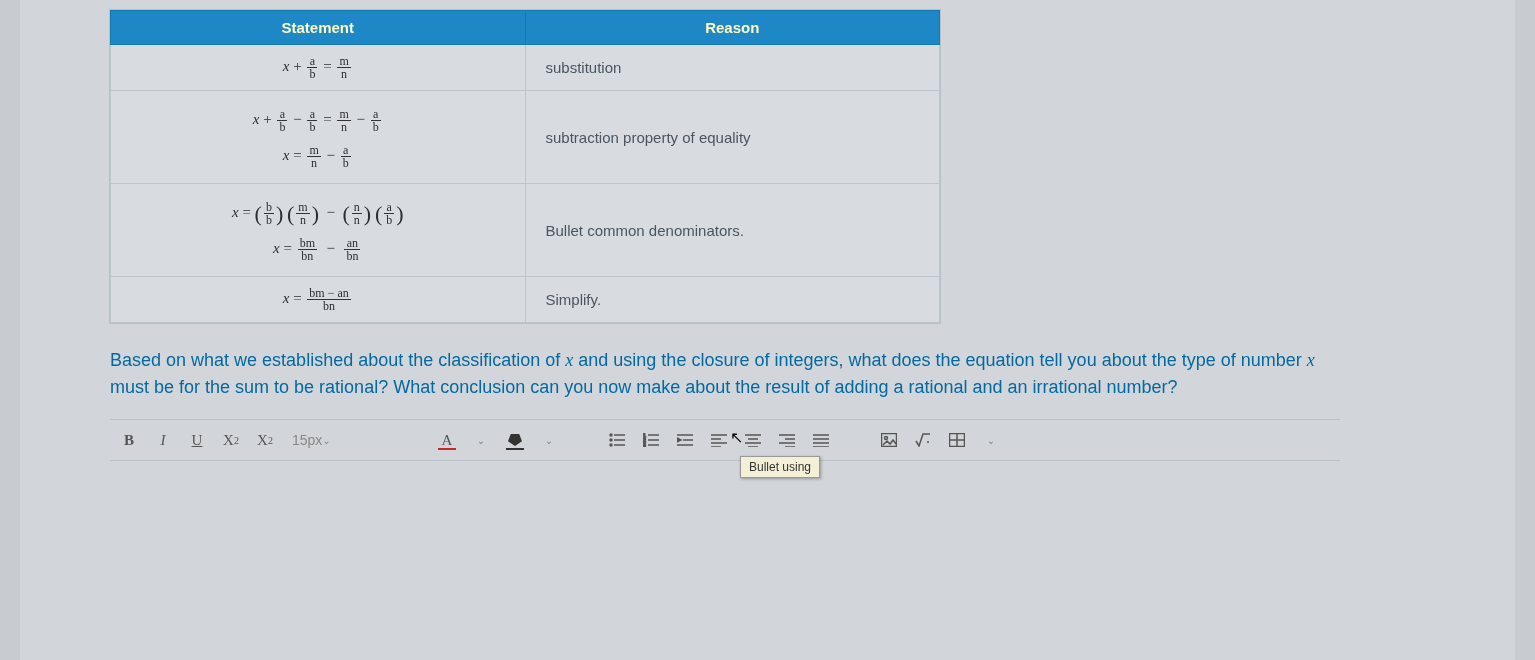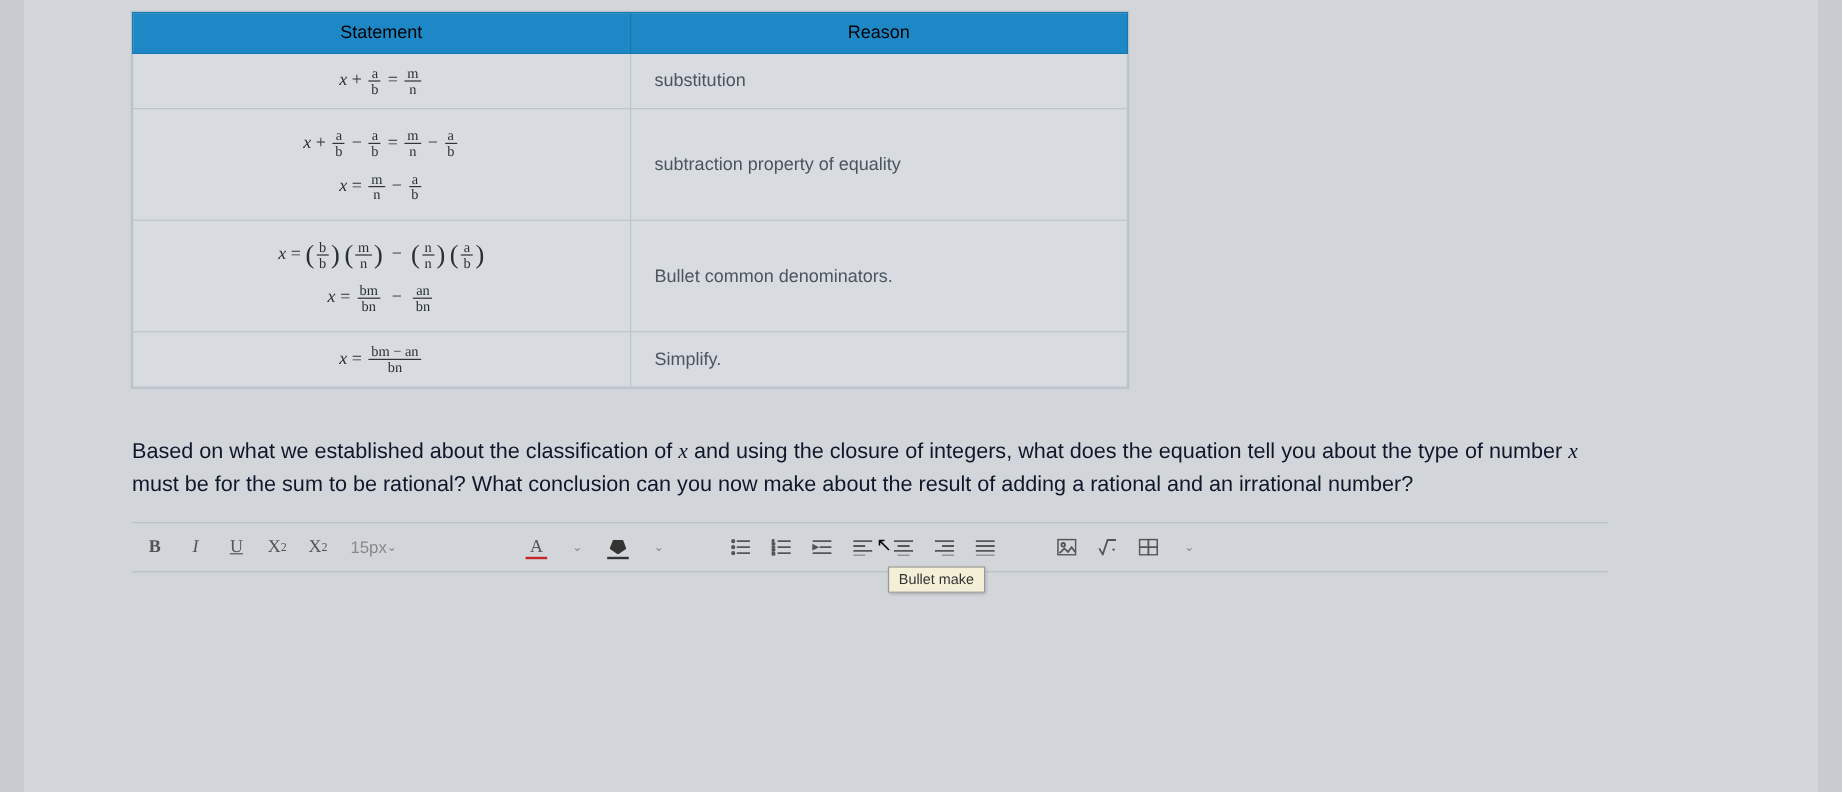--- a/index.html
+++ b/index.html
@@ -17,22 +17,22 @@
     min-height: 100%;
   }
   table.proof {
     border-collapse: collapse;
     width: 830px;
     background: #d8dce0;
     box-shadow: 0 0 0 1px #b8c0c8;
   }
   table.proof th {
     background: #1e88c7;
-    color: #000000;
-    font-weight: 400;
+    color: #fef9c3;
+    font-weight: 700;
     padding: 8px 12px;
     font-size: 15px;
     text-align: center;
     border: 1px solid #157ab0;
   }
   table.proof td {
     border: 1px solid #bcc4cc;
     padding: 10px 20px;
     font-size: 15px;
     color: #4a5560;
@@ -52,23 +52,23 @@
     text-align: center;
     font-size: 12px;
     line-height: 1;
     margin: 0 2px;
   }
   .frac .num { display: block; border-bottom: 1px solid #333; padding: 0 2px; }
   .frac .den { display: block; padding: 0 2px; }
   .paren { font-size: 22px; vertical-align: middle; line-height: 0; }
   .row-multi { line-height: 2.4; }
   .question {
-    margin-top: 40px;
+    margin-top: 24px;
     font-size: 18px;
-    color: #0f172a;
+    color: #0369a1;
     line-height: 1.5;
     max-width: 1230px;
   }
   .question .mathx { font-style: italic; font-family: serif; }
   .toolbar {
     margin-top: 18px;
     display: flex;
     align-items: center;
     gap: 4px;
     padding: 6px 4px;
@@ -308,16 +308,16 @@
           <rect x="0.5" y="0.5" width="15" height="13"></rect>
           <line x1="0" y1="7" x2="16" y2="7"></line>
           <line x1="8" y1="0" x2="8" y2="14"></line>
         </svg>
     </div>
     <div class="tb-btn">
         <span class="chev">⌄</span>
       </div>
 
     <div class="cursor-arrow">↖</div>
-    <div class="tooltip">Bullet make</div>
+    <div class="tooltip">Bullet using</div>
   </div>
 
 </div>
 
 </body></html>

